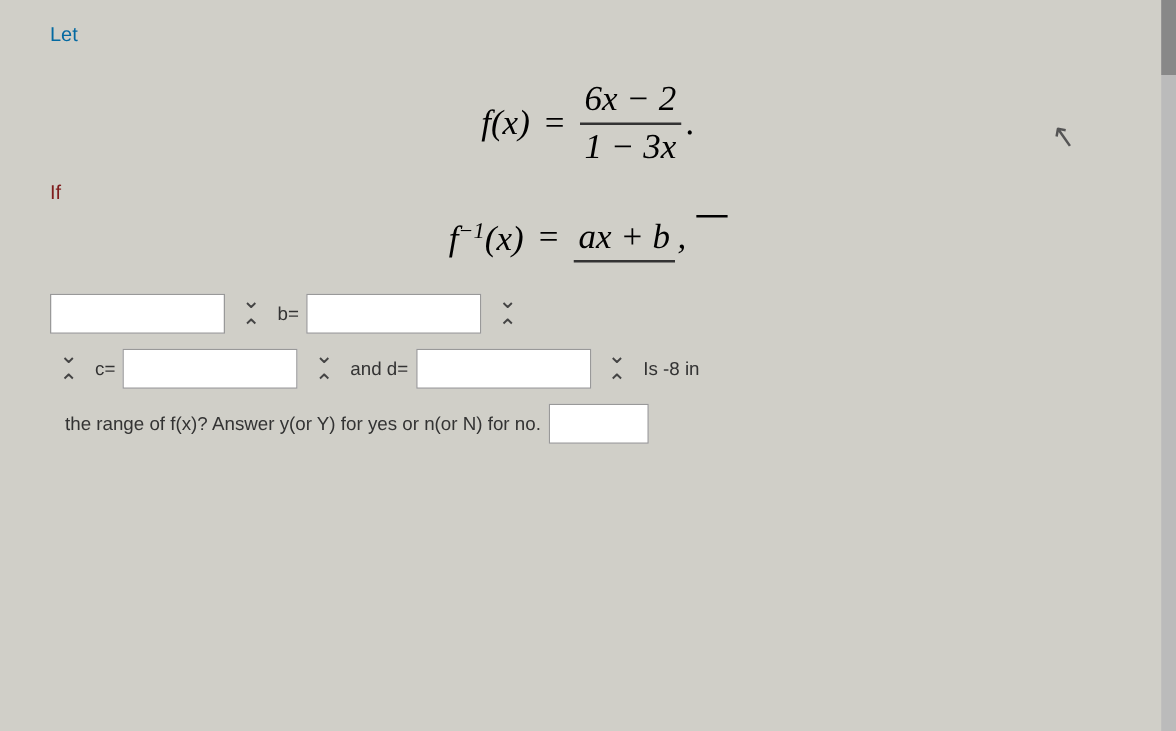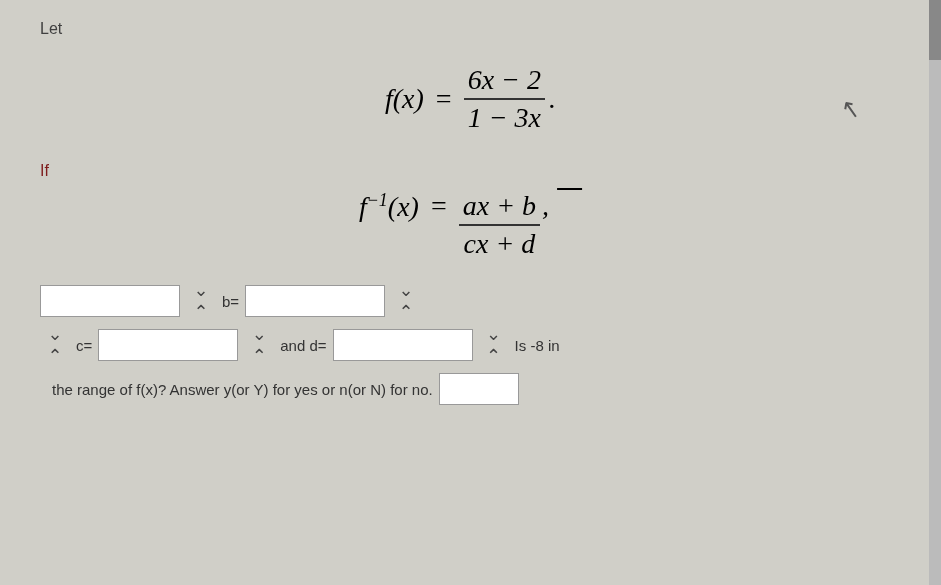--- a/index.html
+++ b/index.html
@@ -16,29 +16,29 @@
       width: 941px;
       height: 585px;
       background: #d0cfc8;
       padding: 20px 40px;
       position: relative;
     }
 
     .let-label {
       font-family: Arial, sans-serif;
       font-size: 16px;
-      color: #404040;
+      color: #0369a1;
       margin-bottom: 26px;
     }
 
     .formula-section {
       display: flex;
       justify-content: center;
       align-items: center;
-      margin: 10px 0 28px 0;
+      margin: 10px 0 12px 0;
       font-size: 28px;
       font-style: italic;
     }
 
     .if-label {
       font-family: Arial, sans-serif;
       font-size: 16px;
       color: #7f1d1d;
       margin-bottom: 10px;
     }
@@ -181,21 +181,20 @@
 
   <div class="if-label">If</div>
 
   <div class="inverse-formula-section">
     <span class="math-text">
       <i>f</i><sup style="font-style:italic; font-size:18px;">−1</sup>(<i>x</i>)
     </span>
     <span class="math-text equals">=</span>
     <span class="fraction">
       <span class="numerator"><i>ax</i> + <i>b</i></span>
-      <span class="denominator"><i>cx</i> + <i>d</i></span>
     </span>
     <span class="comma-end">,</span>
     <span style="margin-left:8px; font-size:20px; font-style:normal; text-decoration:overline;">&nbsp;&nbsp;&nbsp;&nbsp;&nbsp;</span>
   </div>
 
   <div class="input-row">
     <input class="answer-input" type="text" value="" style="">
     <button class="check-btn" title="Check a">
       <span>⌄<br style="margin:-8px">⌃</span>
     </button>

